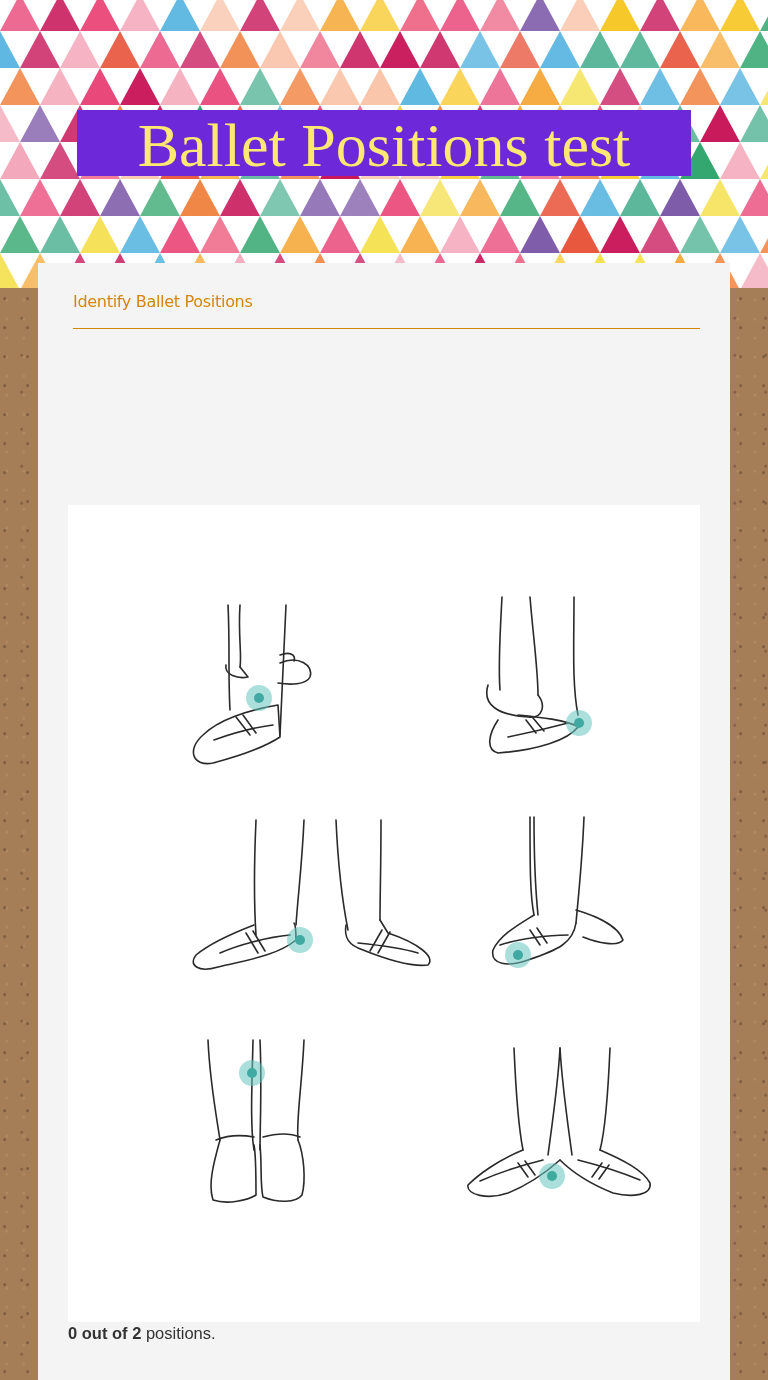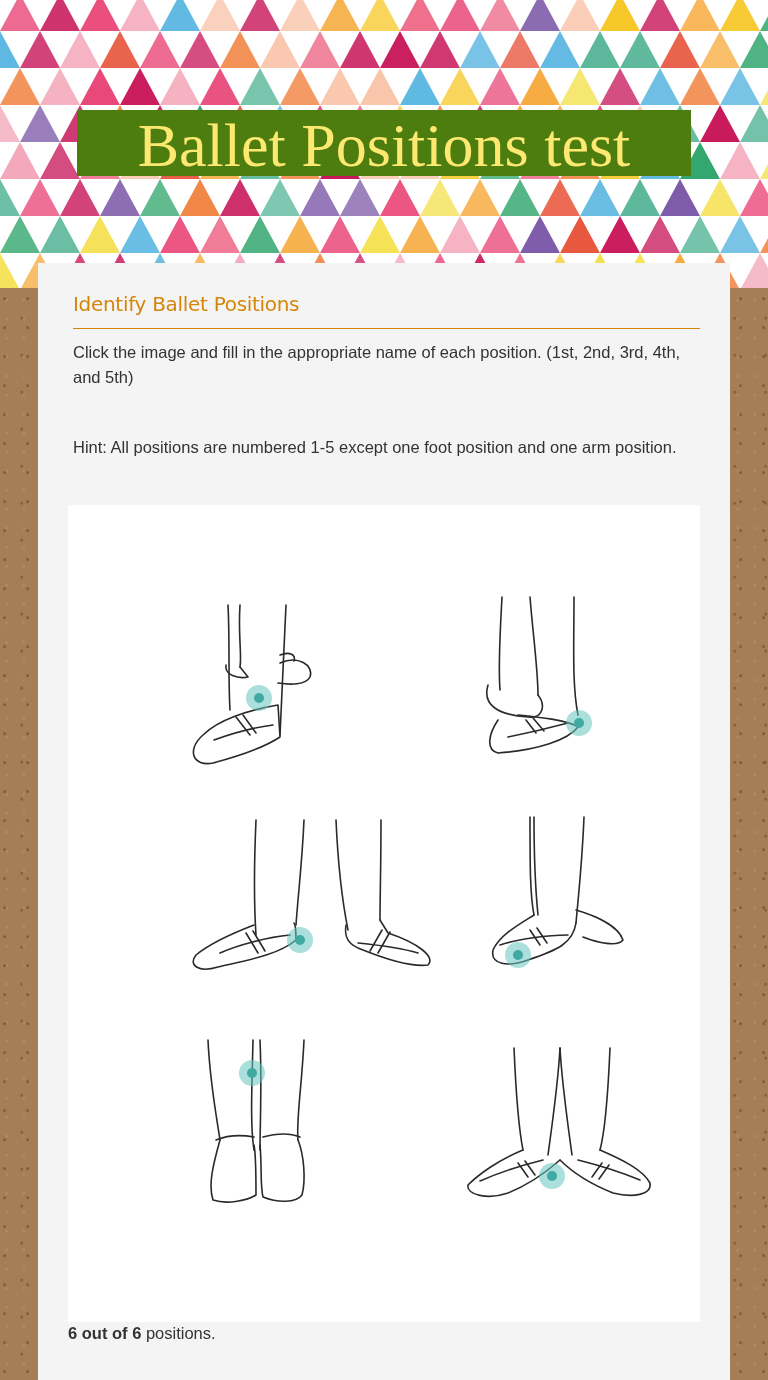--- a/index.html
+++ b/index.html
@@ -15,40 +15,40 @@
       background-size: 23px 29px, 31px 37px, 17px 19px;
     }
     .banner {
       position: absolute; left: 0; top: 0; width: 768px; height: 288px;
       background: #ffffff;
       overflow: hidden;
     }
     .banner svg { position: absolute; left: 0; top: 0; }
     .title-box {
       position: absolute; left: 77px; top: 110px; width: 614px; height: 66px;
-      background: #4d7c0f;
+      background: #6d28d9;
       display: flex; align-items: center; justify-content: center;
     }
     .title-text {
       font-family: "Liberation Serif", "DejaVu Serif", serif;
       font-size: 62px;
       line-height: 1;
       color: #fde871;
       white-space: nowrap;
       letter-spacing: 0px;
       margin-top: 4px;
     }
     .card {
       position: absolute; left: 38px; top: 263px; width: 692px; height: 1117px;
       background: #f4f4f4;
     }
     .section-title {
       position: absolute; left: 35px; top: 29px;
       font-family: "DejaVu Sans", sans-serif;
-      font-size: 20px;
+      font-size: 16px;
       color: #d4860b;
       letter-spacing: -0.3px;
     }
     .section-rule {
       position: absolute; left: 35px; top: 65px; width: 627px; height: 1px;
       background: #d4860b;
     }
     .instructions {
       position: absolute; left: 35px; top: 77px; width: 627px;
       font-family: "Liberation Sans", sans-serif;
@@ -283,25 +283,20 @@
       <polygon points="800,327 820,290 840,327" fill="#7d5aa8" opacity="0.81"></polygon>
     </svg>
   <div class="title-box">
     <span class="title-text">Ballet Positions test</span>
   </div>
 </div>
 
 <div class="card">
   <div class="section-title">Identify Ballet Positions</div>
   <div class="section-rule"></div>
-  <div class="instructions">
-    <p>Click the image and fill in the appropriate name of each position. (1st, 2nd, 3rd, 4th, and 5th)</p>
-    <div class="gap"></div>
-    <p>Hint: All positions are numbered 1-5 except one foot position and one arm position.</p>
-  </div>
 
   <div class="image-area">
     <svg width="632" height="817" viewBox="0 0 632 817" fill="none" stroke="#2a2a2a" stroke-width="1.6" stroke-linecap="round" stroke-linejoin="round">
 
       <g>
         <path d="M160 100 C162 140 160 170 162 205"></path>
         <path d="M172 100 C170 130 174 150 172 162"></path>
         <path d="M218 100 C216 140 214 180 212 230"></path>
         <path d="M158 160 C156 170 170 174 180 172 L172 162"></path>
         <path d="M212 158 C230 150 246 160 242 172 C238 180 222 180 210 178"></path>
@@ -370,15 +365,15 @@
     </svg>
     <div class="hotspot" style="left:178px; top:180px;"></div>
     <div class="hotspot" style="left:498px; top:205px;"></div>
     <div class="hotspot" style="left:219px; top:422px;"></div>
     <div class="hotspot" style="left:437px; top:437px;"></div>
     <div class="hotspot" style="left:171px; top:555px;"></div>
     <div class="hotspot" style="left:471px; top:658px;"></div>
   </div>
 
   <div class="status">
-    <b>6 out of 6</b><span> positions.</span>
+    <b>0 out of 2</b><span> positions.</span>
   </div>
 </div>
 
 </body></html>

